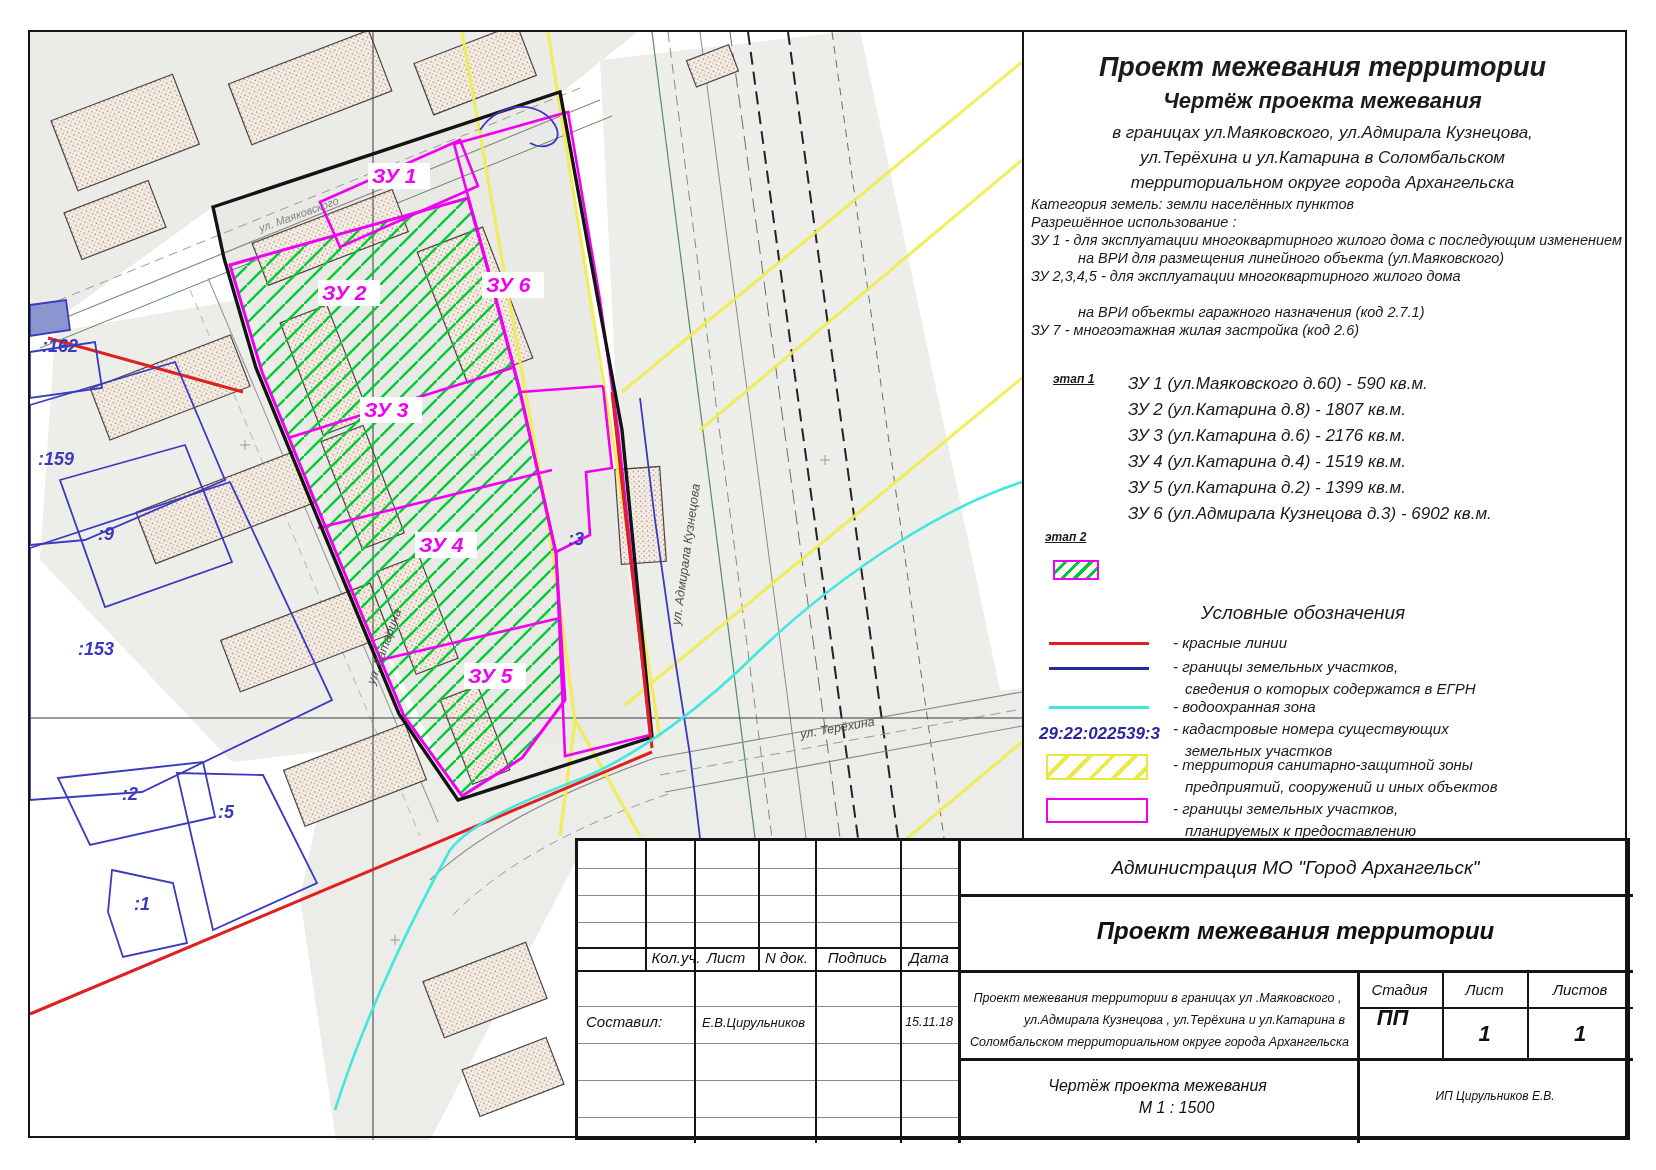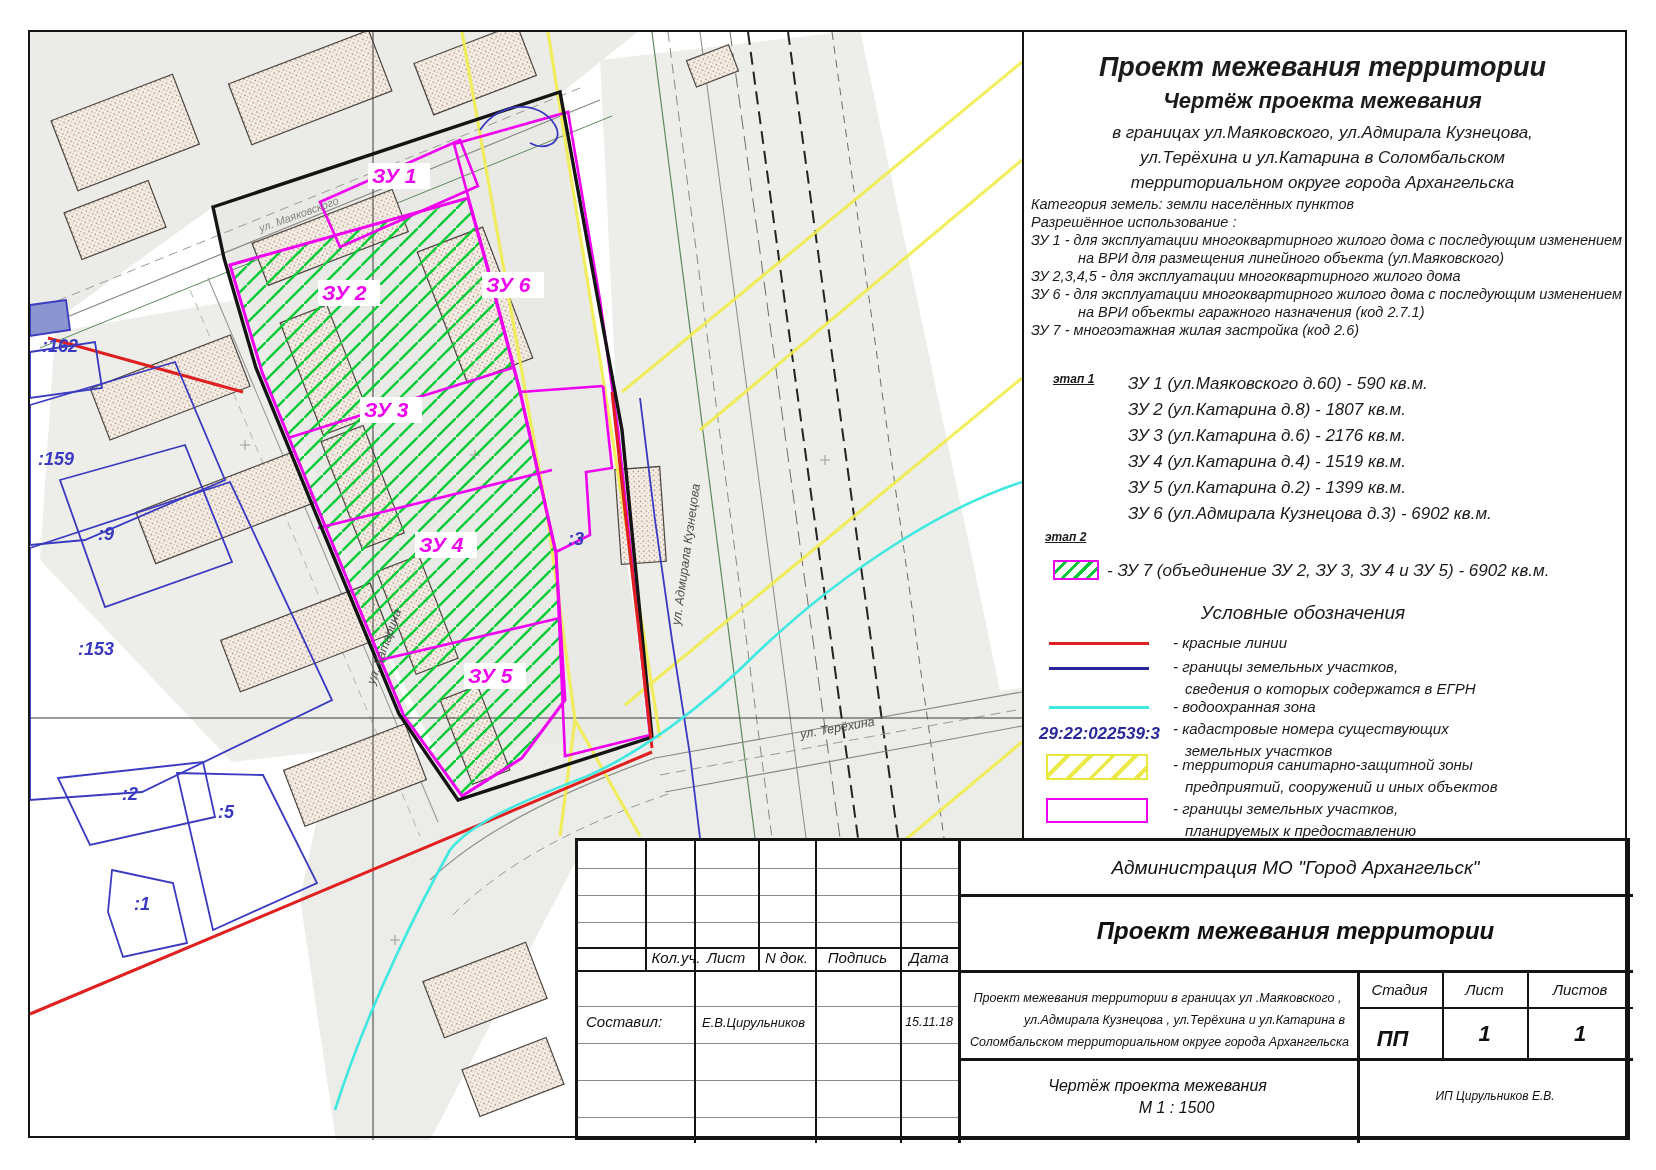--- a/index.html
+++ b/index.html
@@ -211,35 +211,33 @@
   <div class="t c title2" style="top:58px">Чертёж проекта межевания</div>
   <div class="t c sub" style="top:118px">ул.Терёхина и ул.Катарина в Соломбальском</div>
   <div class="t c sub" style="top:93px">в границах ул.Маяковского, ул.Адмирала Кузнецова,</div>
   <div class="t c sub" style="top:143px">территориальном округе города Архангельска</div>
 
   <div class="t small" style="left:8px;top:166px">Категория земель: земли населённых пунктов</div>
   <div class="t small" style="left:8px;top:184px">Разрешённое использование :</div>
   <div class="t small" style="left:8px;top:202px">ЗУ 1 - для эксплуатации многоквартирного жилого дома с последующим изменением</div>
   <div class="t small" style="left:55px;top:220px">на ВРИ для размещения линейного объекта (ул.Маяковского)</div>
   <div class="t small" style="left:8px;top:238px">ЗУ 2,3,4,5 - для эксплуатации многоквартирного жилого дома</div>
-  <div class="t small" style="left:8px;top:256px">ЗУ 6 - для эксплуатации многоквартирного жилого дома с последующим изменением</div>
   <div class="t small" style="left:55px;top:274px">на ВРИ объекты гаражного назначения (код 2.7.1)</div>
   <div class="t small" style="left:8px;top:292px">ЗУ 7 - многоэтажная жилая застройка (код 2.6)</div>
 
   <div class="t stage" style="left:30px;top:342px">этап 1</div>
   <div class="t item" style="left:105px;top:344px">ЗУ 1 (ул.Маяковского д.60) - 590 кв.м.</div>
   <div class="t item" style="left:105px;top:370px">ЗУ 2 (ул.Катарина д.8) - 1807 кв.м.</div>
   <div class="t item" style="left:105px;top:396px">ЗУ 3 (ул.Катарина д.6) - 2176 кв.м.</div>
   <div class="t item" style="left:105px;top:422px">ЗУ 4 (ул.Катарина д.4) - 1519 кв.м.</div>
   <div class="t item" style="left:105px;top:448px">ЗУ 5 (ул.Катарина д.2) - 1399 кв.м.</div>
   <div class="t item" style="left:105px;top:474px">ЗУ 6 (ул.Адмирала Кузнецова д.3) - 6902 кв.м.</div>
 
   <div class="t stage" style="left:22px;top:500px">этап 2</div>
   <div class="swatch-zu7" style="left:30px;top:530px"></div>
-  <div class="t item" style="left:84px;top:531px">- ЗУ 7 (объединение ЗУ 2, ЗУ 3, ЗУ 4 и ЗУ 5) - 6902 кв.м.</div>
 
   <div class="t legend-title" style="left:100px;width:360px;text-align:center;top:572px">Условные обозначения</div>
 
   <div class="leg-line" style="top:612px;height:3px;background:#e02020"></div>
   <div class="t leg-text" style="left:150px;top:604px">- красные линии</div>
 
   <div class="leg-line" style="top:637px;height:2.5px;background:#28289b"></div>
   <div class="t leg-text" style="left:150px;top:628px">- границы земельных участков,</div>
   <div class="t leg-text" style="left:162px;top:650px">сведения о которых содержатся в ЕГРН</div>
 
@@ -299,21 +297,21 @@
   <div class="t desc" style="left:392px;width:375px;text-align:center;top:150px">Проект межевания территории в границах ул .Маяковского ,</div>
   <div class="t desc" style="left:392px;width:375px;text-align:right;top:172px">ул.Адмирала Кузнецова , ул.Терёхина и ул.Катарина в</div>
   <div class="t desc" style="left:392px;width:375px;text-align:center;top:194px">Соломбальском территориальном округе города Архангельска</div>
 
   <div class="lh" style="left:779px;top:166px;width:276px"></div>
   <div class="lv" style="left:864px;top:129px;height:88px"></div>
   <div class="lv" style="left:949px;top:129px;height:88px"></div>
   <div class="t tb-head" style="left:779px;width:85px;text-align:center;top:140px">Стадия</div>
   <div class="t tb-head" style="left:864px;width:85px;text-align:center;top:140px">Лист</div>
   <div class="t tb-head" style="left:949px;width:106px;text-align:center;top:140px">Листов</div>
-  <div class="t big-val" style="left:779px;width:71px;text-align:center;top:185px">ПП</div>
+  <div class="t big-val" style="left:779px;width:71px;text-align:center;top:164px">ПП</div>
   <div class="t big-val" style="left:864px;width:85px;text-align:center;top:180px">1</div>
   <div class="t big-val" style="left:949px;width:106px;text-align:center;top:180px">1</div>
 
   <div class="lh" style="left:380px;top:217px;width:675px;height:3px"></div>
   <div class="lvthick" style="left:779px;top:217px;height:85px"></div>
   <div class="t sub" style="left:380px;width:399px;text-align:center;top:236px;font-size:16px">Чертёж проекта межевания</div>
   <div class="t sub" style="left:380px;width:437px;text-align:center;top:258px;font-size:16px">М 1 : 1500</div>
   <div class="t sub" style="left:779px;width:276px;text-align:center;top:248px;font-size:12px">ИП Цирульников Е.В.</div>
 </div>
 

